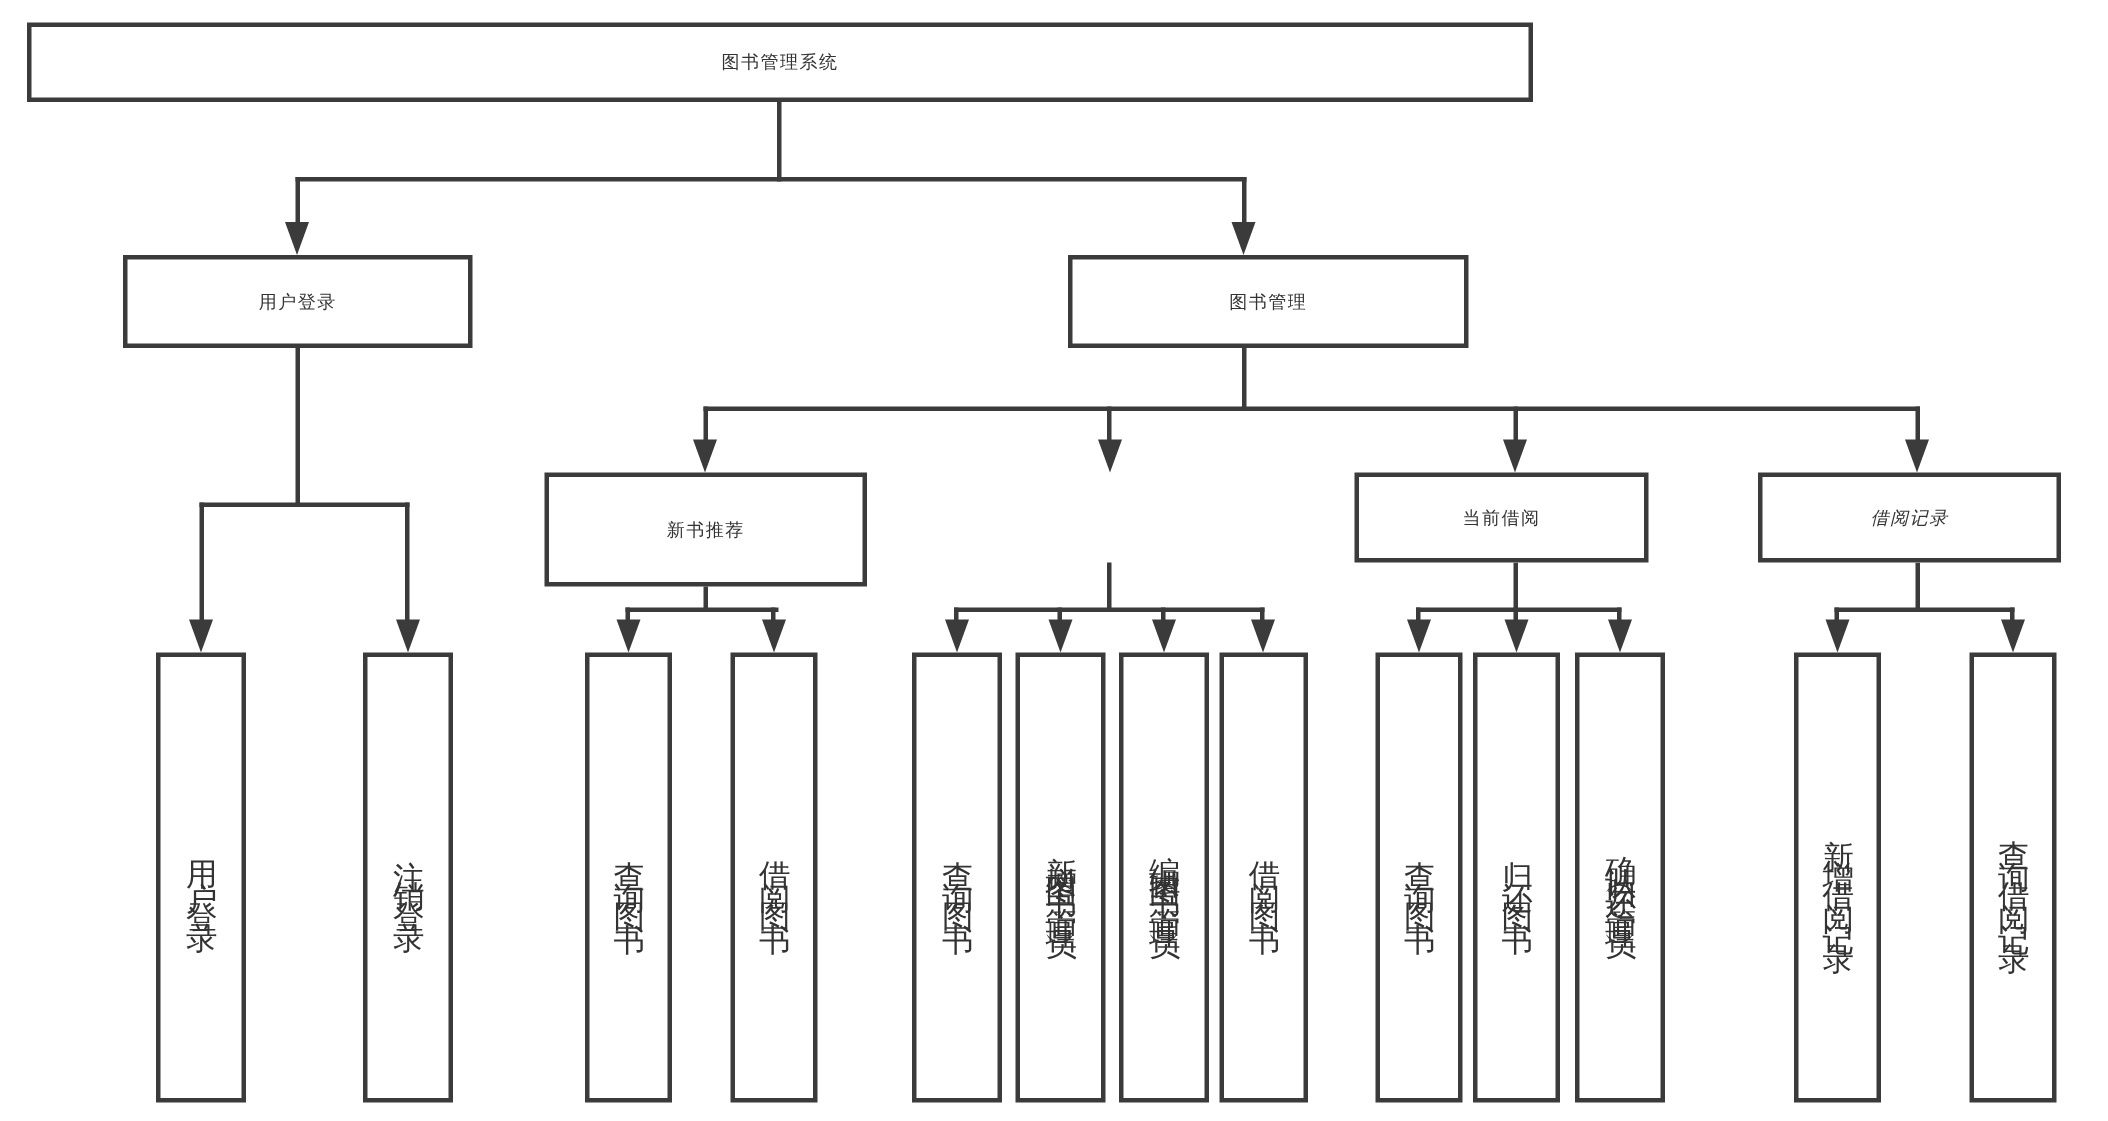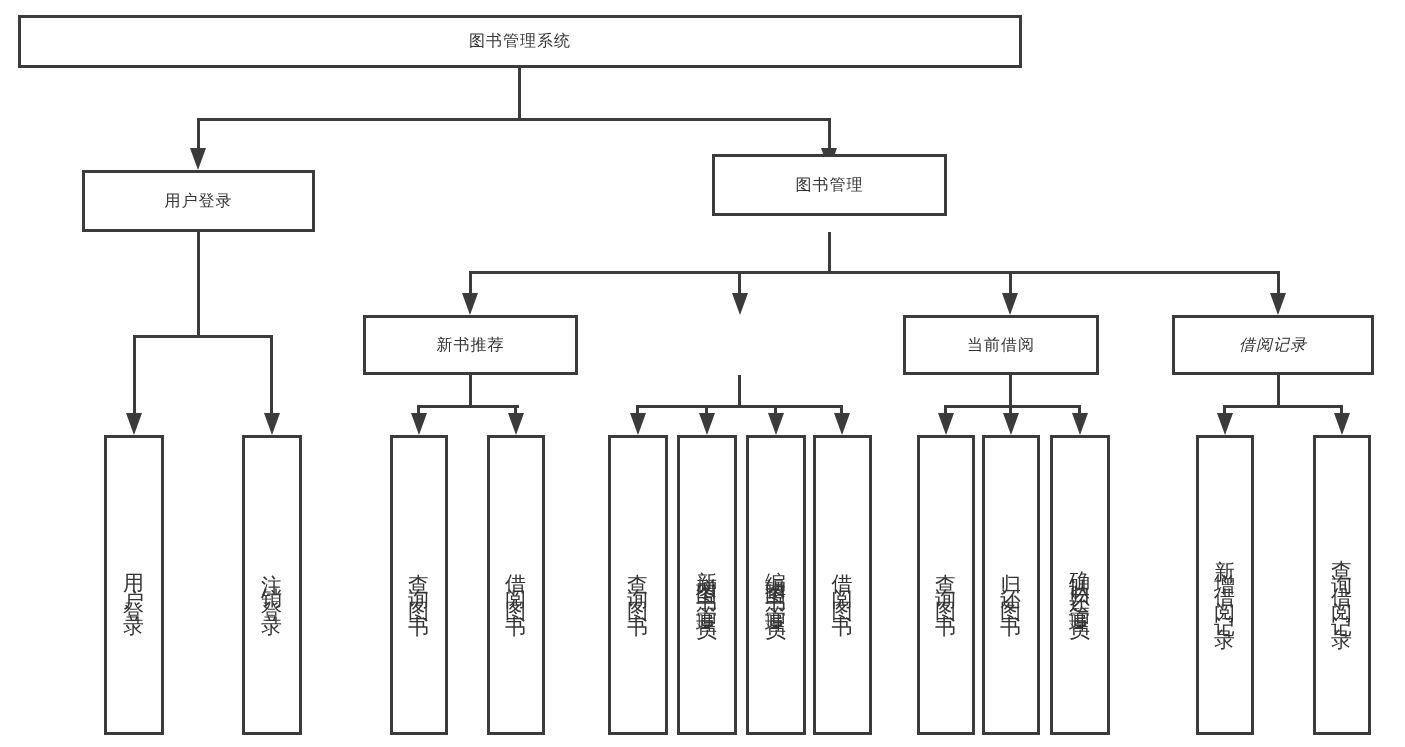--- a/index.html
+++ b/index.html
@@ -13,21 +13,21 @@
   }
   .node {
     position: absolute;
     box-sizing: border-box;
     border: 3px solid #3b3b3b;
     background: #ffffff;
     display: flex;
     align-items: center;
     justify-content: center;
     color: #333333;
-    font-size: 16px;
+    font-size: 12px;
     letter-spacing: 1px;
     z-index: 2;
   }
   .vnode {
     position: absolute;
     box-sizing: border-box;
     border: 3px solid #3b3b3b;
     background: #ffffff;
     display: flex;
     align-items: center;
@@ -71,25 +71,25 @@
 
 <div id="canvas">
 
   <div class="node" style="left:18px; top:15px; width:1004px; height:53px;">
     <span>图书管理系统</span>
   </div>
 
   <div class="node" style="left:82px; top:170px; width:233px; height:62px;">
     <span>用户登录</span>
   </div>
-  <div class="node" style="left:712px; top:154px; width:235px; height:62px;">
+  <div class="node" style="left:712px; top:170px; width:267px; height:62px;">
     <span>图书管理</span>
   </div>
 
-  <div class="node" style="left:363px; top:315px; width:215px; height:60px;">
+  <div class="node" style="left:363px; top:315px; width:215px; height:76px;">
     <span>新书推荐</span>
   </div>
   <div class="node" style="left:903px; top:315px; width:196px; height:60px;">
     <span>当前借阅</span>
   </div>
   <div class="node" style="left:1172px; top:315px; width:202px; height:60px;font-style:italic;">
     <span>借阅记录</span>
   </div>
 
   <div class="vnode" style="left:104px; top:435px; width:60px; height:300px;">

